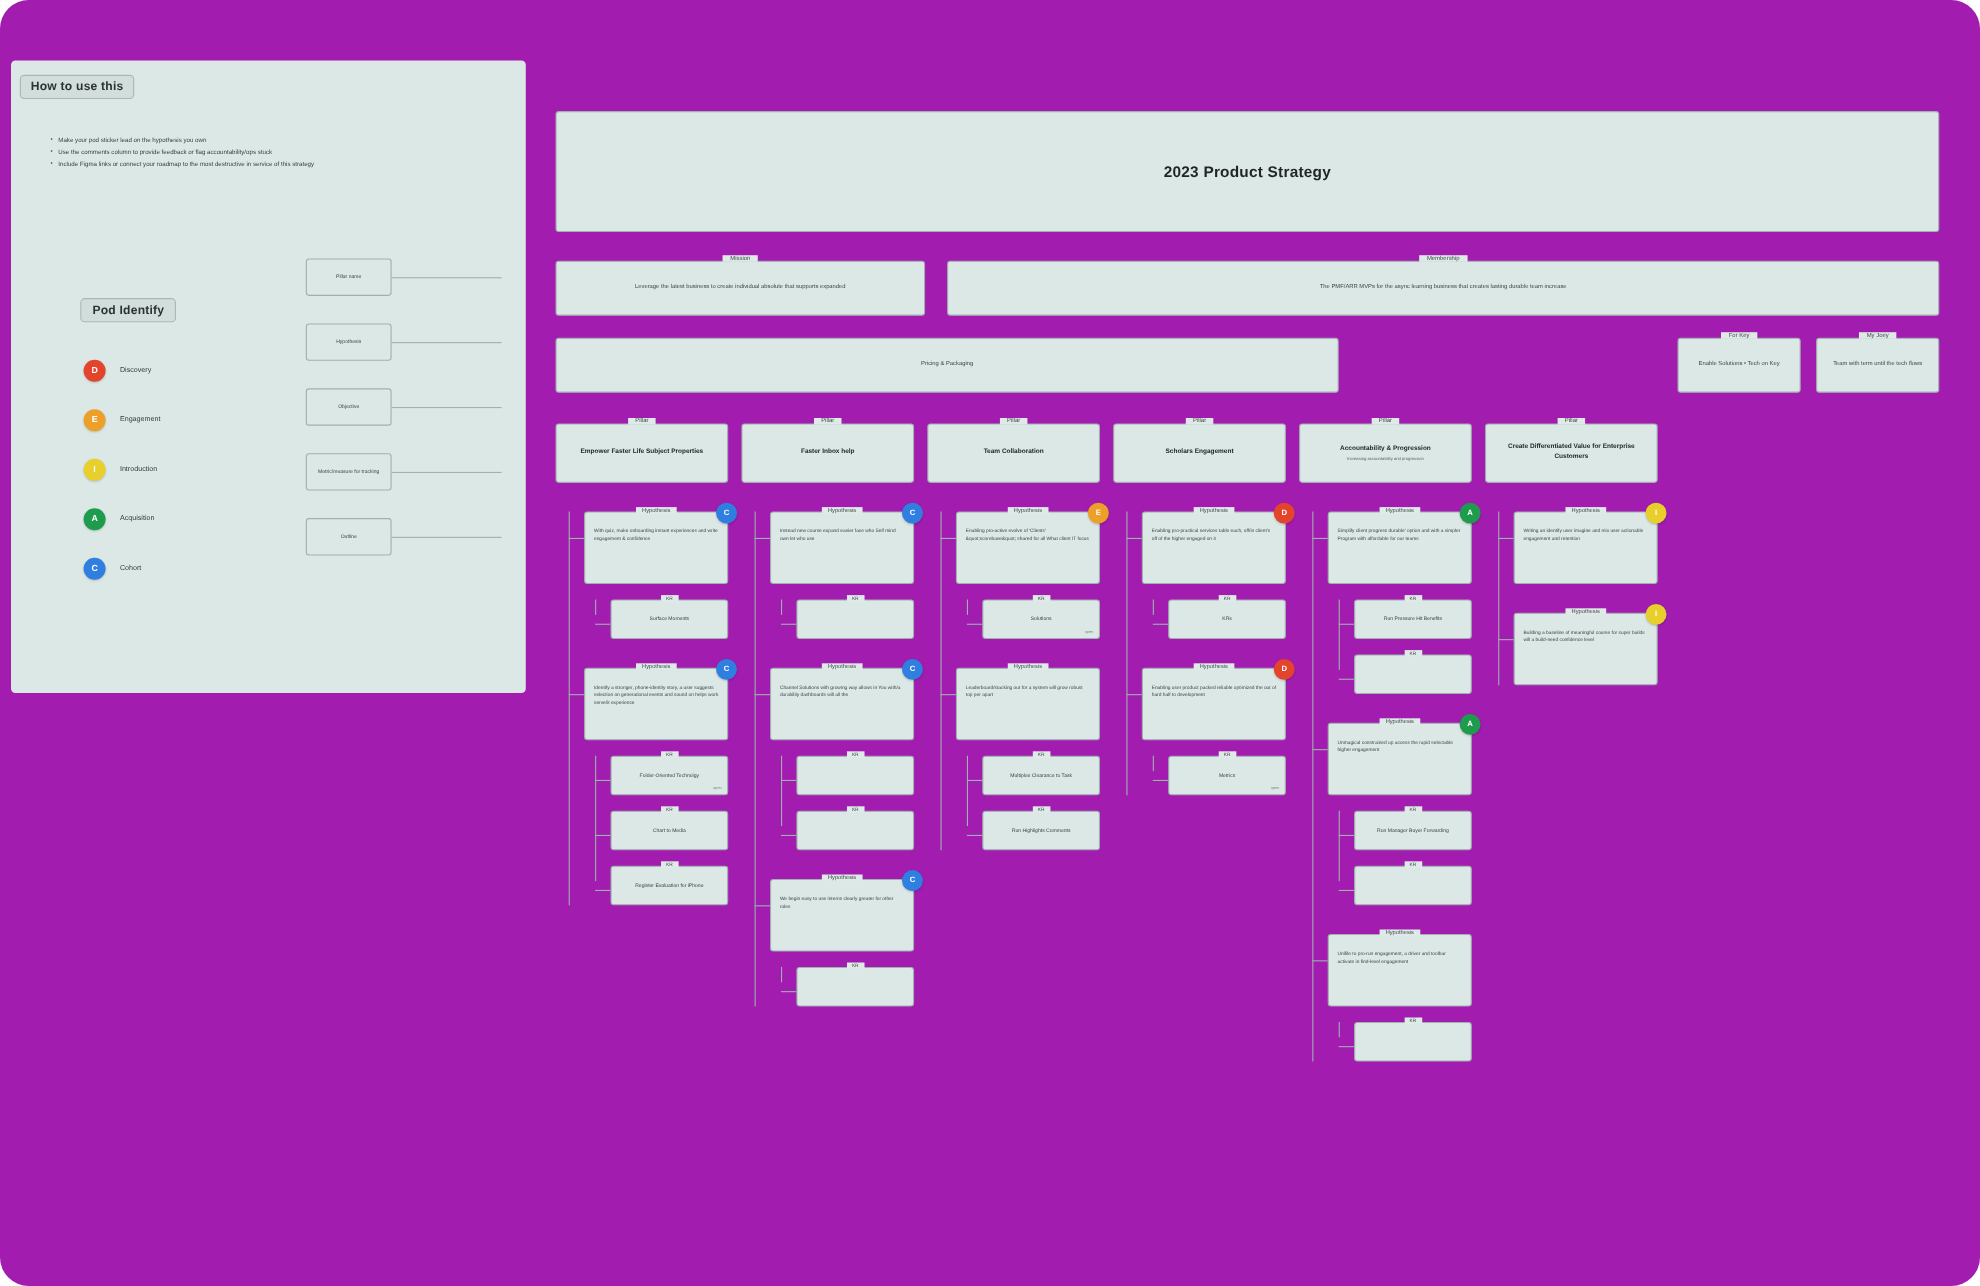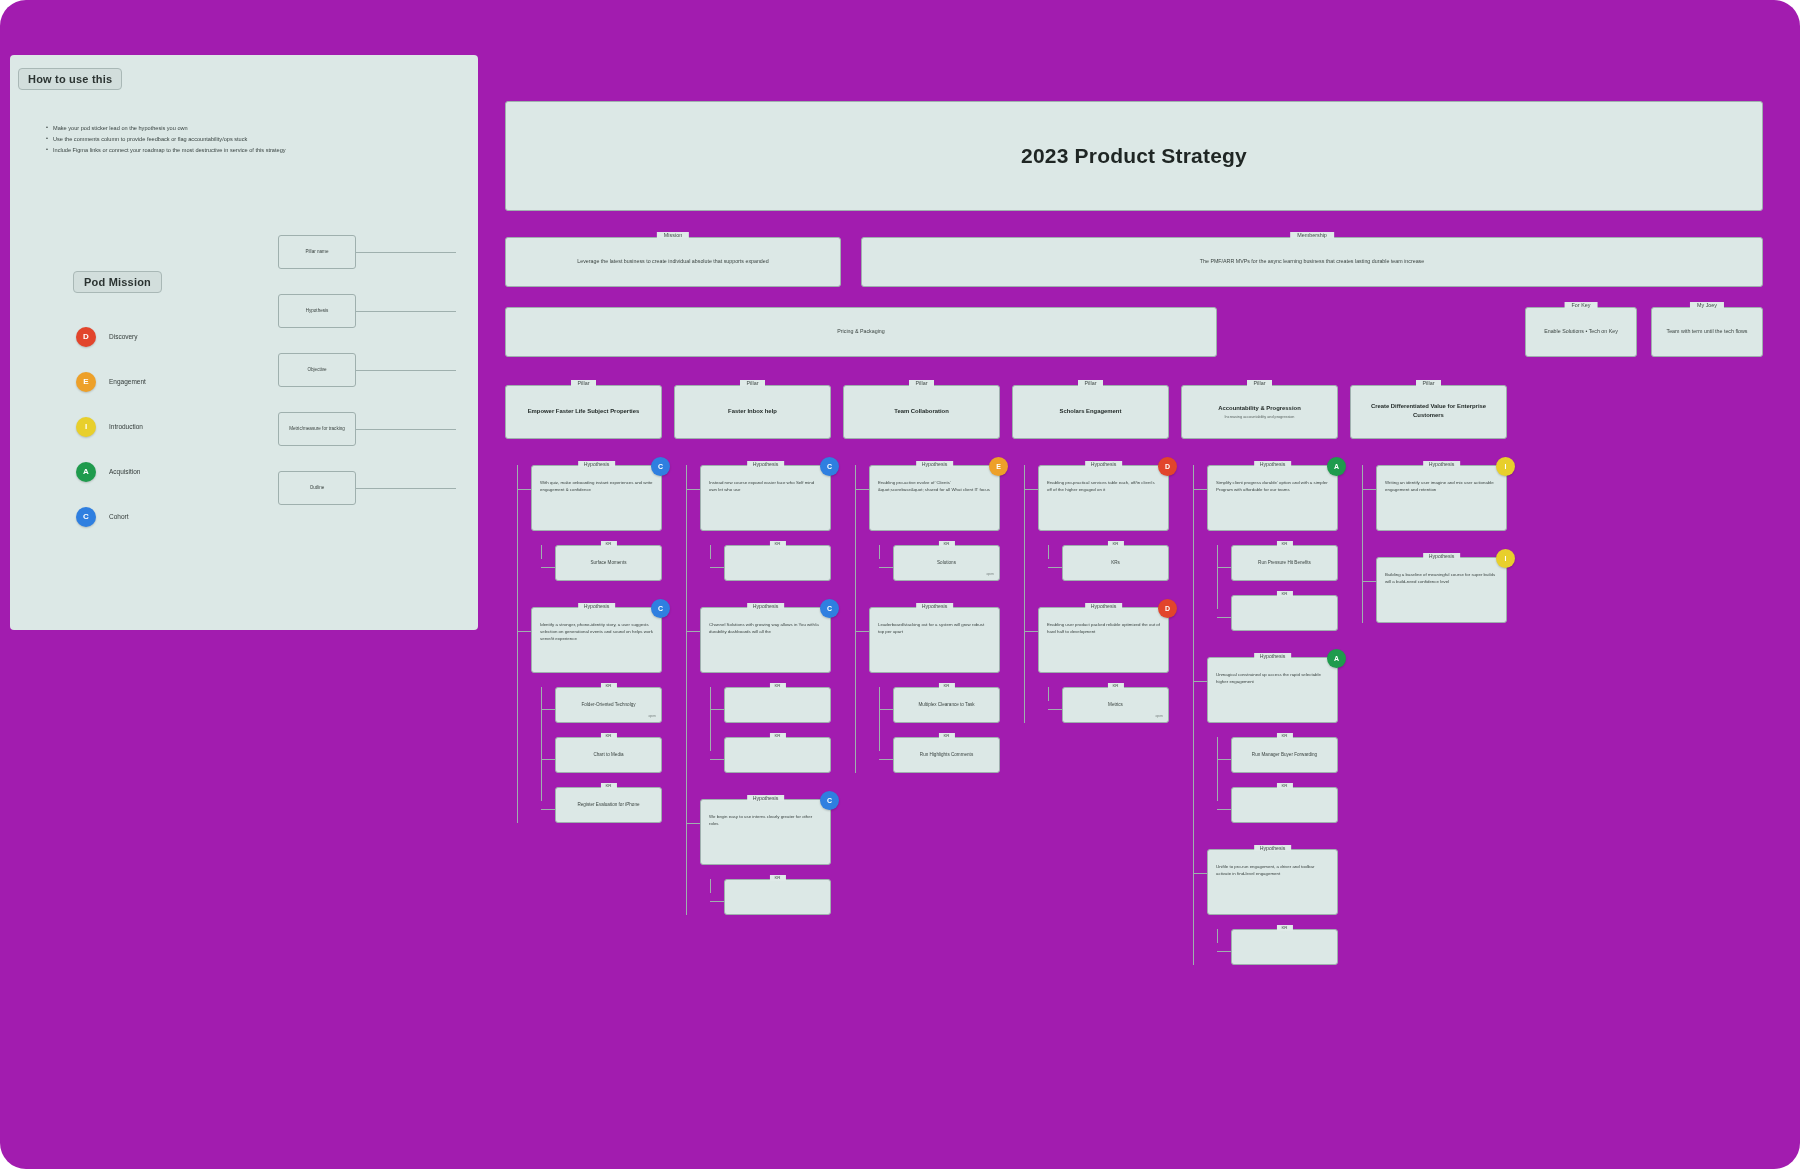--- a/index.html
+++ b/index.html
@@ -104,21 +104,21 @@
   .board { position: absolute; left: 505px; top: 101px; width: 1258px; }
 
   .title-box {
     width: 1258px; height: 110px;
     border: 1px solid #9fb0ae;
     border-radius: 3px;
     background: #dce8e6;
     display: flex; align-items: center; justify-content: center;
   }
   .title-box h1 {
-    font-size: 21px; font-weight: bold; color: #1f2624;
+    font-size: 14px; font-weight: bold; color: #1f2624;
     letter-spacing: .2px;
   }
 
   
   .fs {
     position: relative;
     border: 1px solid #9fb0ae;
     border-radius: 3px;
     background: #dce8e6;
   }
@@ -246,21 +246,21 @@
 
   <div class="left-panel">
     <div class="pill-label how-title">How to use this</div>
     <ul class="how-list">
         <li>Make your pod sticker lead on the hypothesis you own</li>
         <li>Use the comments column to provide feedback or flag accountability/ops stuck</li>
         <li>Include Figma links or connect your roadmap to the most destructive in service of this strategy</li>
       </ul>
 
     <div class="legend-box">
-      <div class="pill-label legend-title">Pod Mission</div>
+      <div class="pill-label legend-title">Pod Identify</div>
       <div class="legend-rows">
           <div class="legend-row">
             <span class="dot" style="background:#e2452c">D</span>
             <span class="legend-label">Discovery</span>
           </div>
           <div class="legend-row">
             <span class="dot" style="background:#eda029">E</span>
             <span class="legend-label">Engagement</span>
           </div>
           <div class="legend-row">

